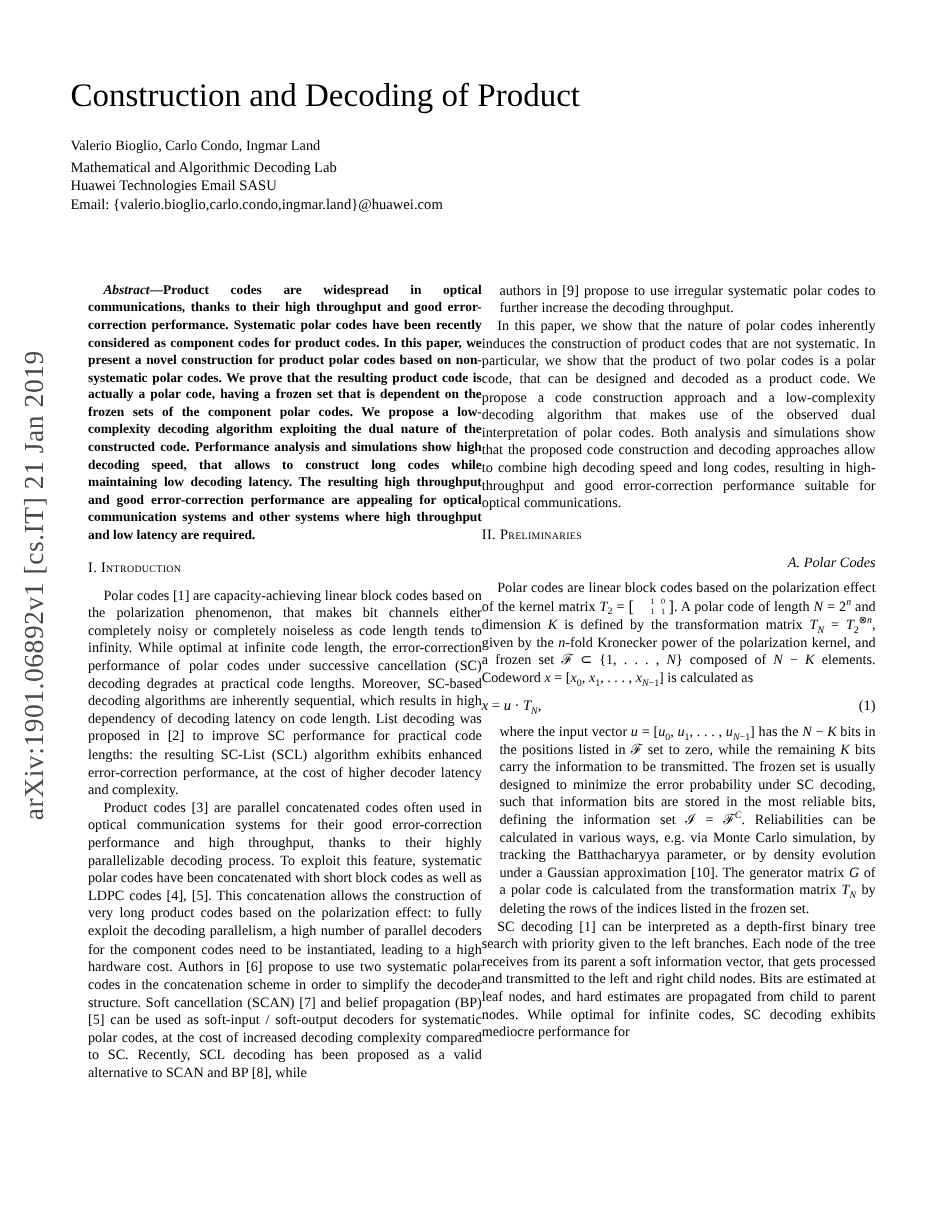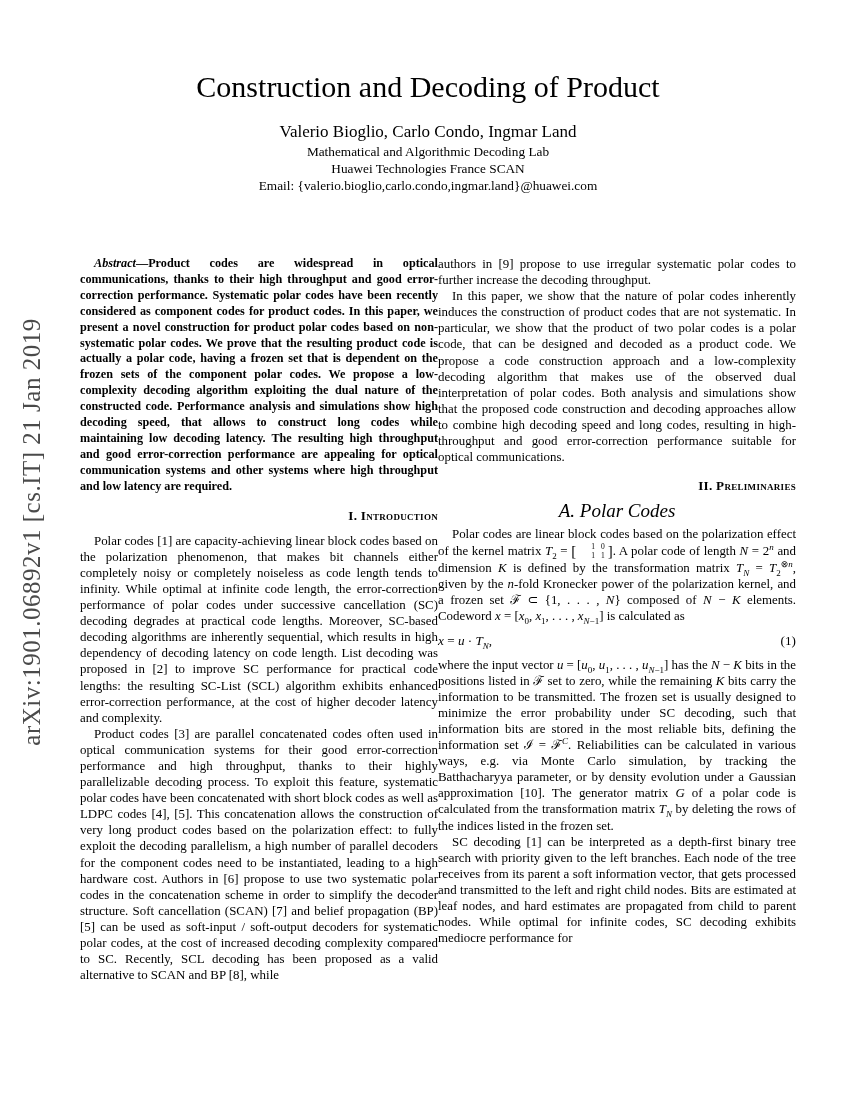--- a/index.html
+++ b/index.html
@@ -25,70 +25,70 @@
     transform-origin: 0 0;
     font-size: 25px;
     letter-spacing: 0.5px;
     color: #4a4a4a;
   }
 
   
   .header {
     position: absolute;
     top: 68px; left: 64px; width: 728px;
-    text-align: center;
+    text-align: left;
   }
   .title {
     font-size: 30px;
     font-weight: normal;
     line-height: 37px;
     margin-bottom: 17px;
   }
   .title .tline { display: block; }
-  .authors { font-size: 17px; line-height: 19px; margin-bottom: 2px; }
+  .authors { font-size: 13px; line-height: 19px; margin-bottom: 2px; }
   .affil   { font-size: 13.3px; line-height: 17px; }
 
   
   .columns {
     position: absolute;
     top: 256px; left: 80px; width: 728px;
     display: flex; 
   }
   .col {
     width: 358px;
     font-size: 12.9px;
     line-height: 16.1px;
     text-align: justify;
     hyphens: auto; -webkit-hyphens: auto;
   }
   .col p { text-indent: 14px; margin: 0; }
-  .col p.no-indent { text-indent: 0; }
+  .col p.no-indent { text-indent: 0; margin-left: 16px; }
 
   .abstract {
     font-weight: bold;
     font-size: 12.2px;
     line-height: 15.9px;
     text-indent: 14px;
   }
 
   h2.sec {
-    font-weight: bold;
+    font-weight: normal;
     font-size: 13.1px;
-    text-align: right;
+    text-align: left;
     font-variant: small-caps;
     letter-spacing: 0.3px;
     margin: 13px 0 9px 0;
     text-indent: 0;
   }
   h3.subsec {
     font-weight: normal;
     font-style: italic;
-    font-size: 19px;
+    font-size: 13px;
     margin: 0 0 7px 0;
-    text-align: center;
+    text-align: right;
   }
 
   
   .equation {
     position: relative;
     text-align: left;
     margin: 8px 0 8px 0;
     font-size: 13.2px;
   }
   .equation .eq-num { position: absolute; right: 0; top: 0; }
@@ -114,21 +114,21 @@
 <div class="page">
 
   <div class="watermark">arXiv:1901.06892v1  [cs.IT]  21 Jan 2019</div>
 
   <header class="header">
     <h1 class="title">
       <span class="tline">Construction and Decoding of Product</span>
     </h1>
     <div class="authors">Valerio Bioglio, Carlo Condo, Ingmar Land</div>
     <div class="affil">Mathematical and Algorithmic Decoding Lab</div>
-    <div class="affil">Huawei Technologies France SCAN</div>
+    <div class="affil">Huawei Technologies Email SASU</div>
     <div class="affil">Email: {valerio.bioglio,carlo.condo,ingmar.land}@huawei.com</div>
   </header>
 
   <div class="columns">
 
     <div class="col">
       <p class="abstract"><i>Abstract</i>—Product codes are widespread in optical communications, thanks to their high throughput and good error-correction performance. Systematic polar codes have been recently considered as component codes for product codes. In this paper, we present a novel construction for product polar codes based on non-systematic polar codes. We prove that the resulting product code is actually a polar code, having a frozen set that is dependent on the frozen sets of the component polar codes. We propose a low-complexity decoding algorithm exploiting the dual nature of the constructed code. Performance analysis and simulations show high decoding speed, that allows to construct long codes while maintaining low decoding latency. The resulting high throughput and good error-correction performance are appealing for optical communication systems and other systems where high throughput and low latency are required.</p>
       <h2 class="sec">I. Introduction</h2>
       <p>Polar codes [1] are capacity-achieving linear block codes based on the polarization phenomenon, that makes bit channels either completely noisy or completely noiseless as code length tends to infinity. While optimal at infinite code length, the error-correction performance of polar codes under successive cancellation (SC) decoding degrades at practical code lengths. Moreover, SC-based decoding algorithms are inherently sequential, which results in high dependency of decoding latency on code length. List decoding was proposed in [2] to improve SC performance for practical code lengths: the resulting SC-List (SCL) algorithm exhibits enhanced error-correction performance, at the cost of higher decoder latency and complexity.</p>
       <p>Product codes [3] are parallel concatenated codes often used in optical communication systems for their good error-correction performance and high throughput, thanks to their highly parallelizable decoding process. To exploit this feature, systematic polar codes have been concatenated with short block codes as well as LDPC codes [4], [5]. This concatenation allows the construction of very long product codes based on the polarization effect: to fully exploit the decoding parallelism, a high number of parallel decoders for the component codes need to be instantiated, leading to a high hardware cost. Authors in [6] propose to use two systematic polar codes in the concatenation scheme in order to simplify the decoder structure. Soft cancellation (SCAN) [7] and belief propagation (BP) [5] can be used as soft-input / soft-output decoders for systematic polar codes, at the cost of increased decoding complexity compared to SC. Recently, SCL decoding has been proposed as a valid alternative to SCAN and BP [8], while</p>

